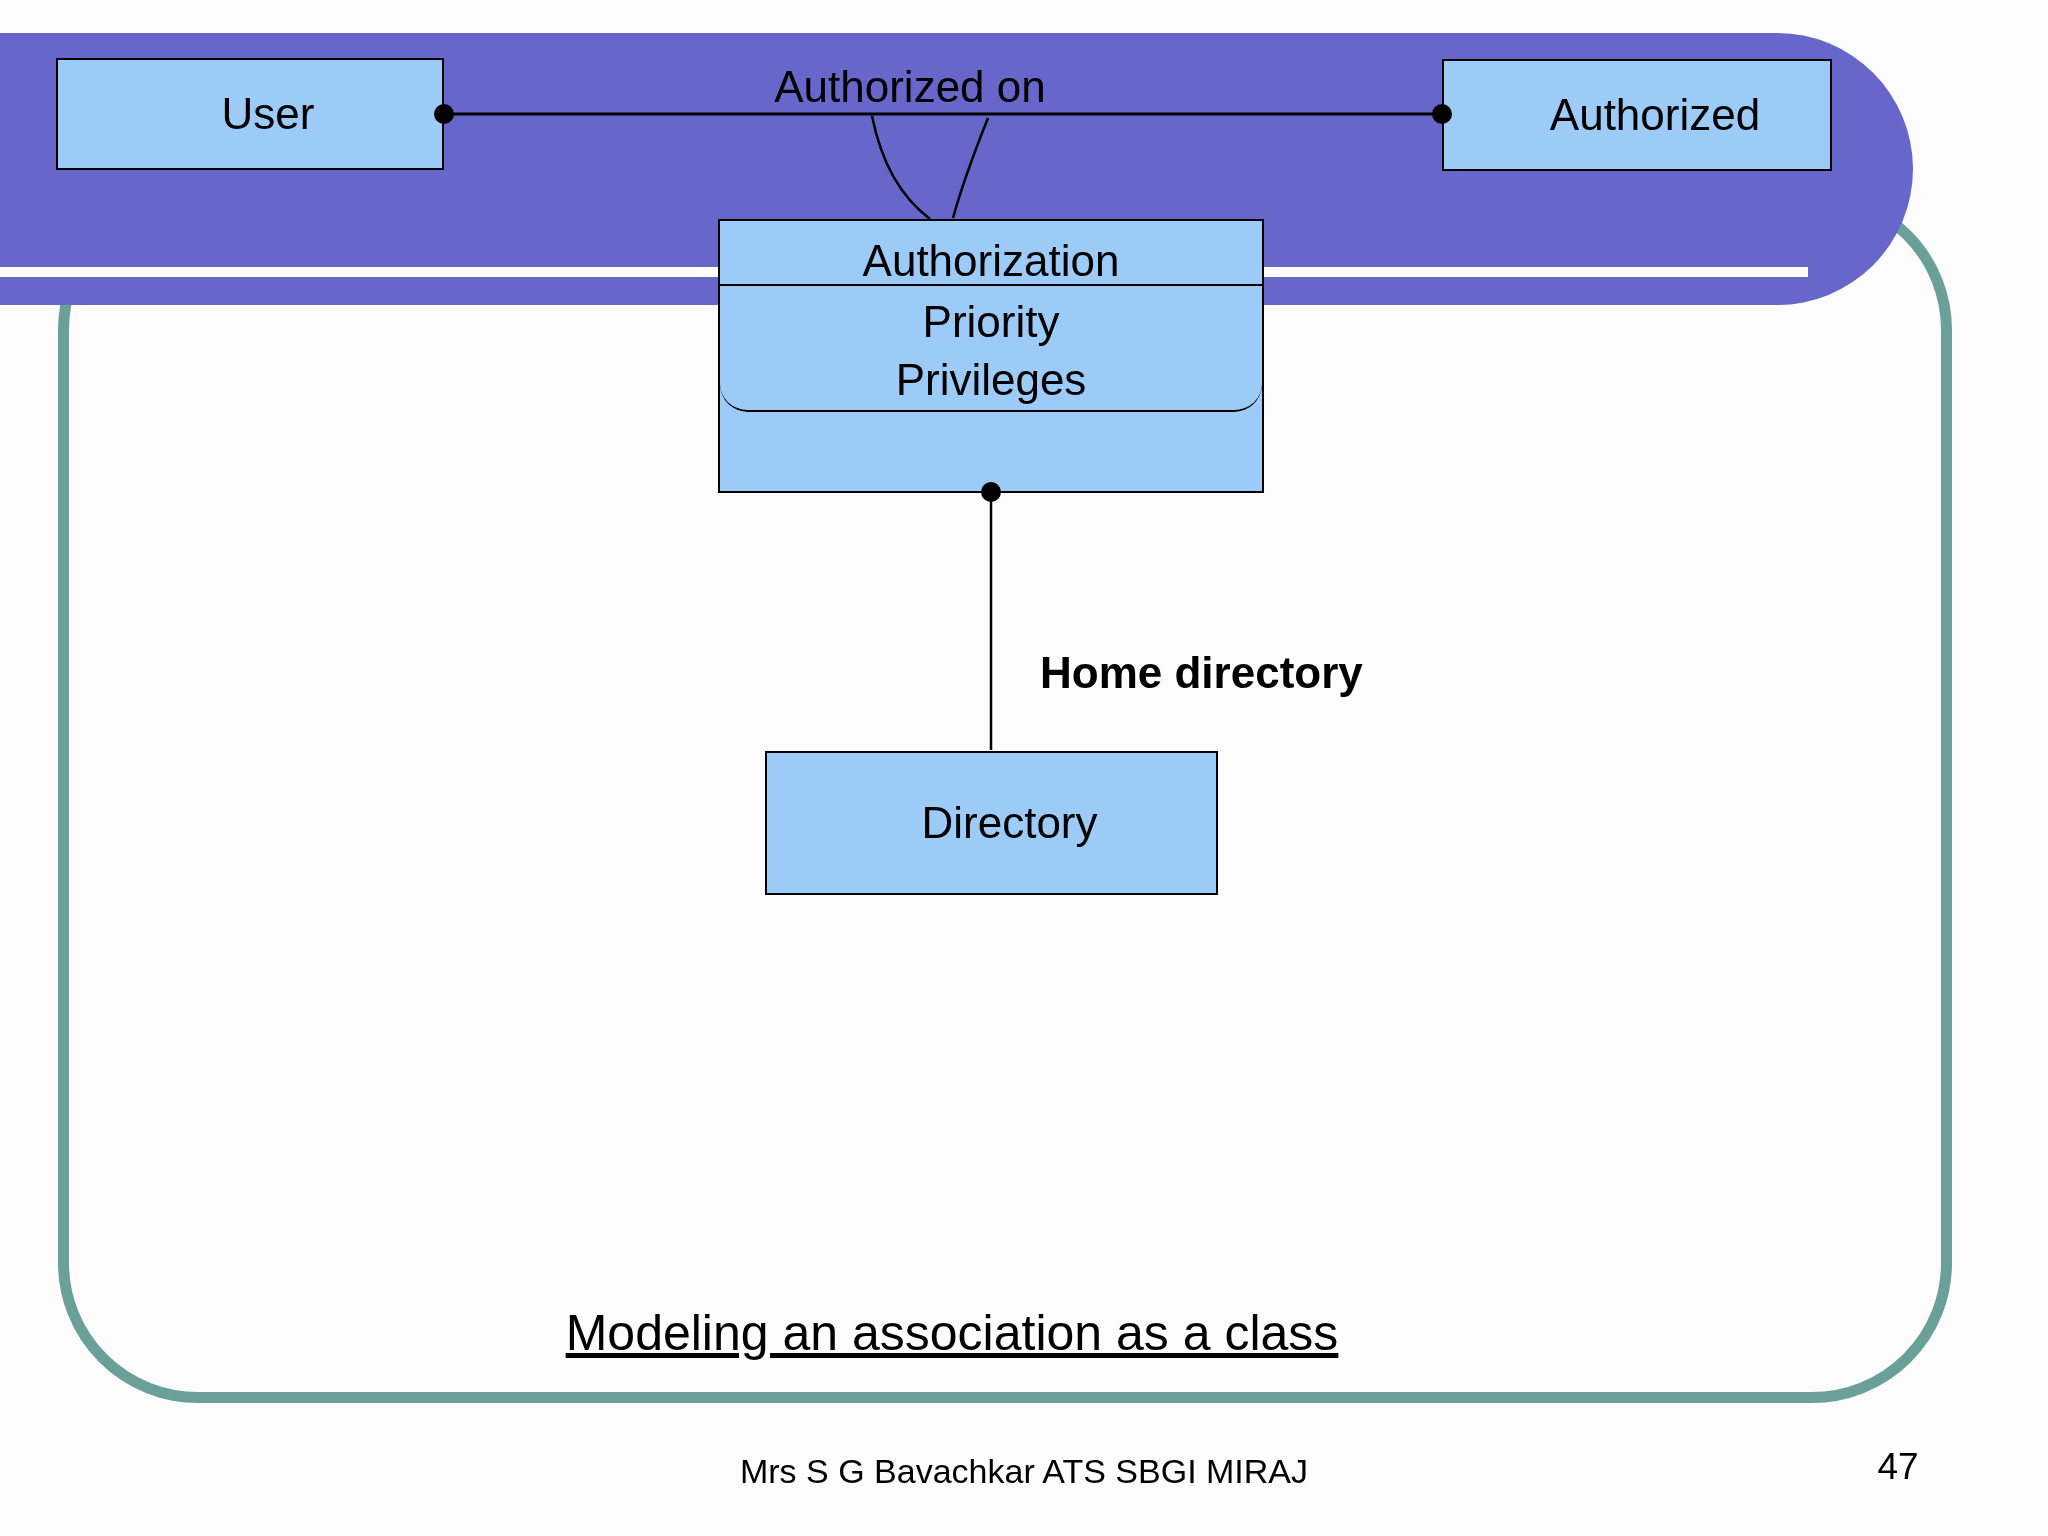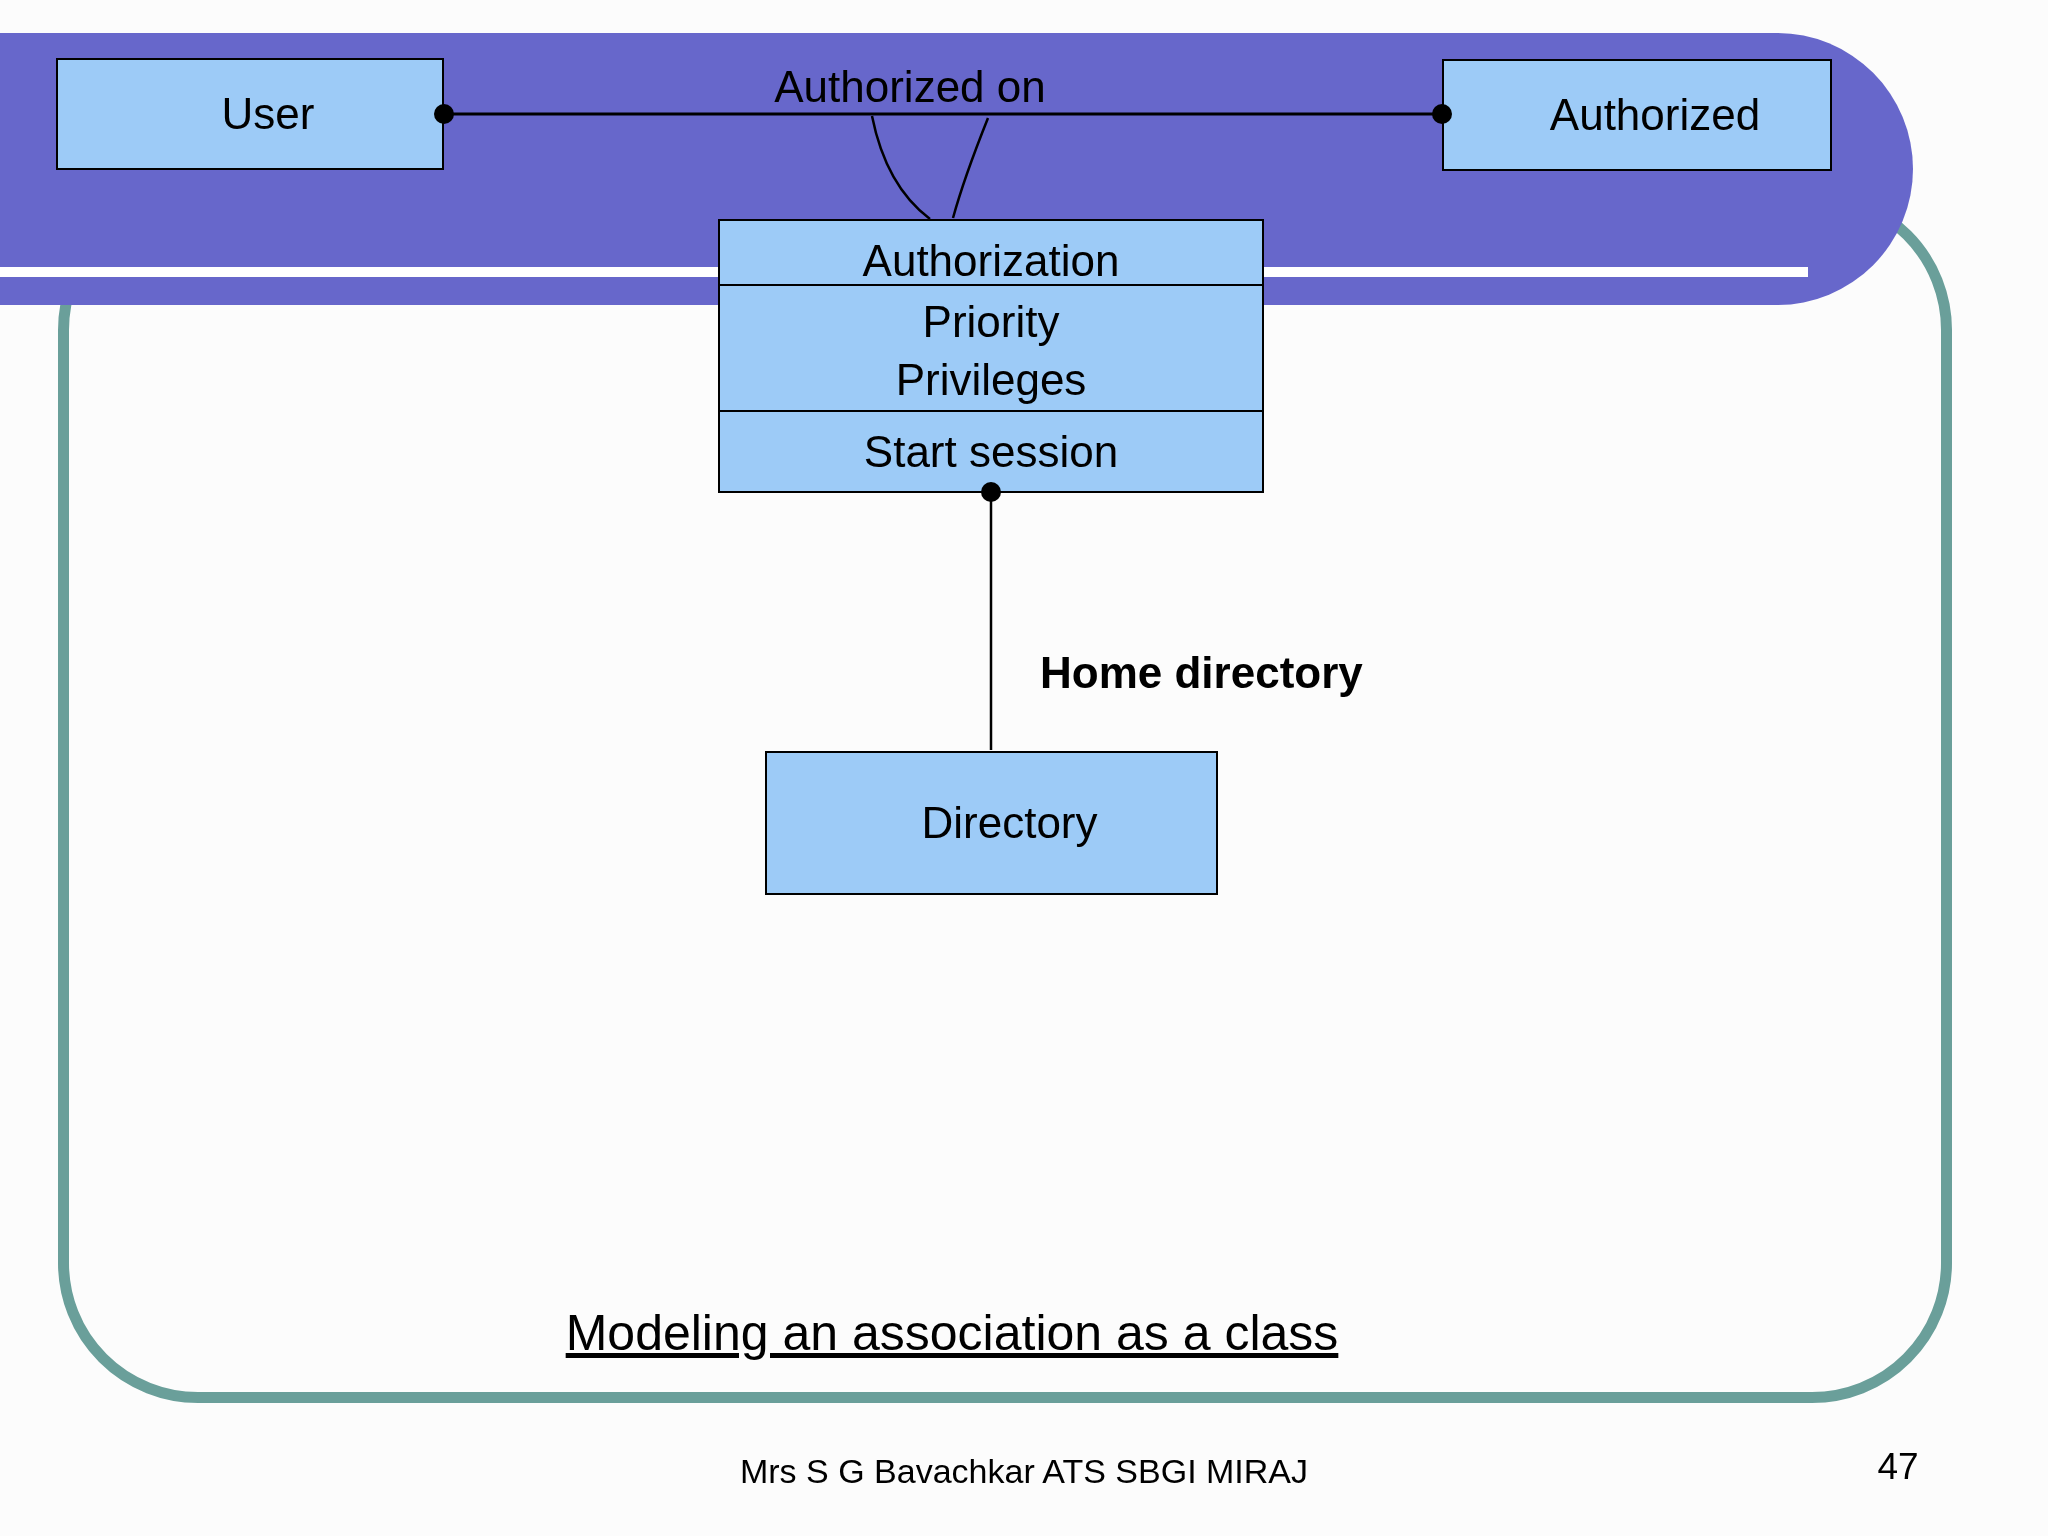--- a/index.html
+++ b/index.html
@@ -72,21 +72,21 @@
     height:63px;flex:none;
     border-bottom:2px solid var(--ink);
     display:flex;align-items:flex-end;justify-content:center;
     font-size:44px;line-height:46px;
   }
   .compartment-attrs{
     height:126px;flex:none;
     border-bottom:2px solid var(--ink);
     display:flex;flex-direction:column;align-items:center;justify-content:center;
     font-size:44px;line-height:58px;
-    padding-top:6px;box-sizing:border-box;
+    padding-top:6px;box-sizing:border-box;border-radius:28px;
   }
   .compartment-ops{
     flex:1;
     display:flex;align-items:center;justify-content:center;
     font-size:44px;
   }
   
   .connectors{
     position:absolute;left:0;top:0;width:2048px;height:1536px;
     z-index:5;pointer-events:none;
@@ -140,23 +140,20 @@
   </div>
 
   <div class="authorization-box">
     <div class="compartment-title">
       <span>Authorization</span>
     </div>
     <div class="compartment-attrs">
       <span>Priority</span>
       <span>Privileges</span>
     </div>
-    <div class="compartment-ops">
-      <span>Start session</span>
-    </div>
   </div>
 
   <div class="uml-box directory-box">
     <span>Directory</span>
   </div>
 
   <svg class="connectors" viewBox="0 0 2048 1536">
     <line x1="444" y1="114" x2="1442" y2="114" stroke="#000000" stroke-width="3"></line>
     <circle cx="444" cy="114" r="10" fill="#000000"></circle>
     <circle cx="1442" cy="114" r="10" fill="#000000"></circle>

